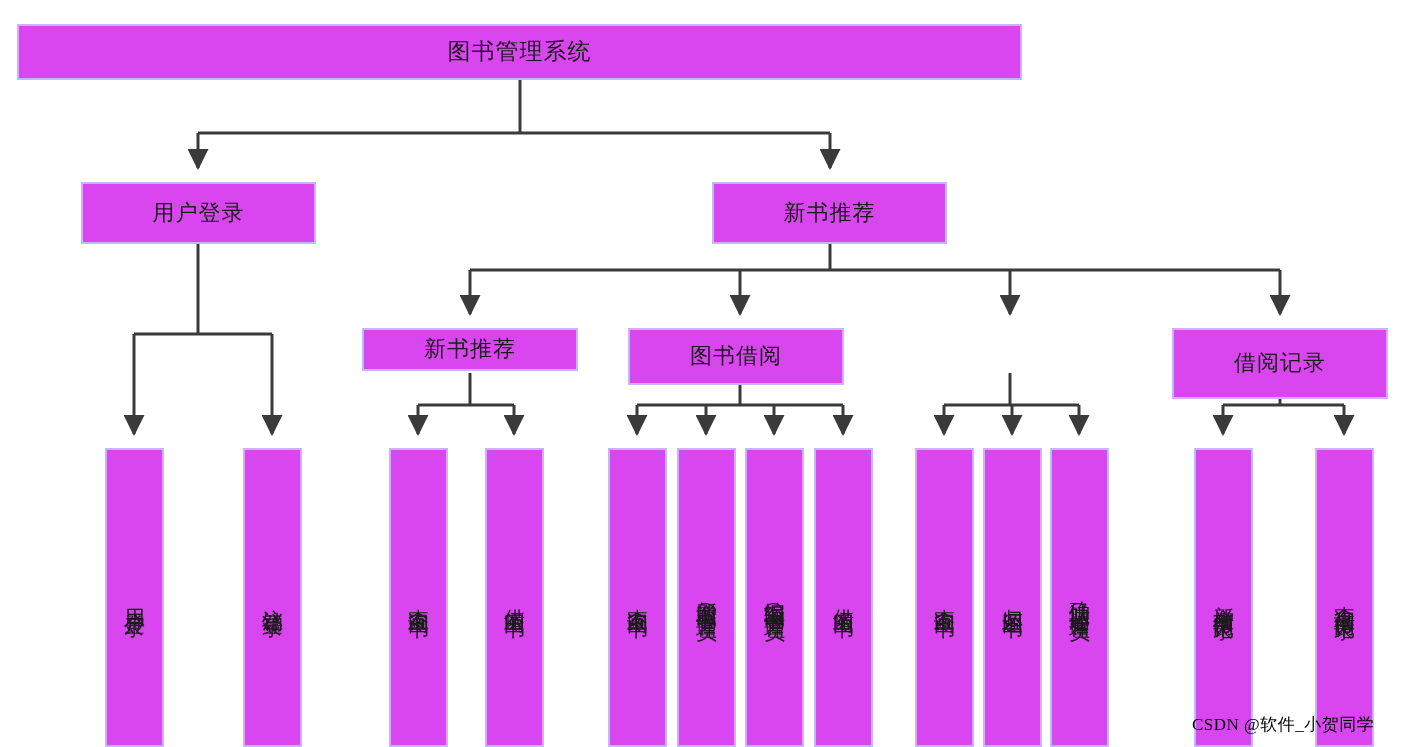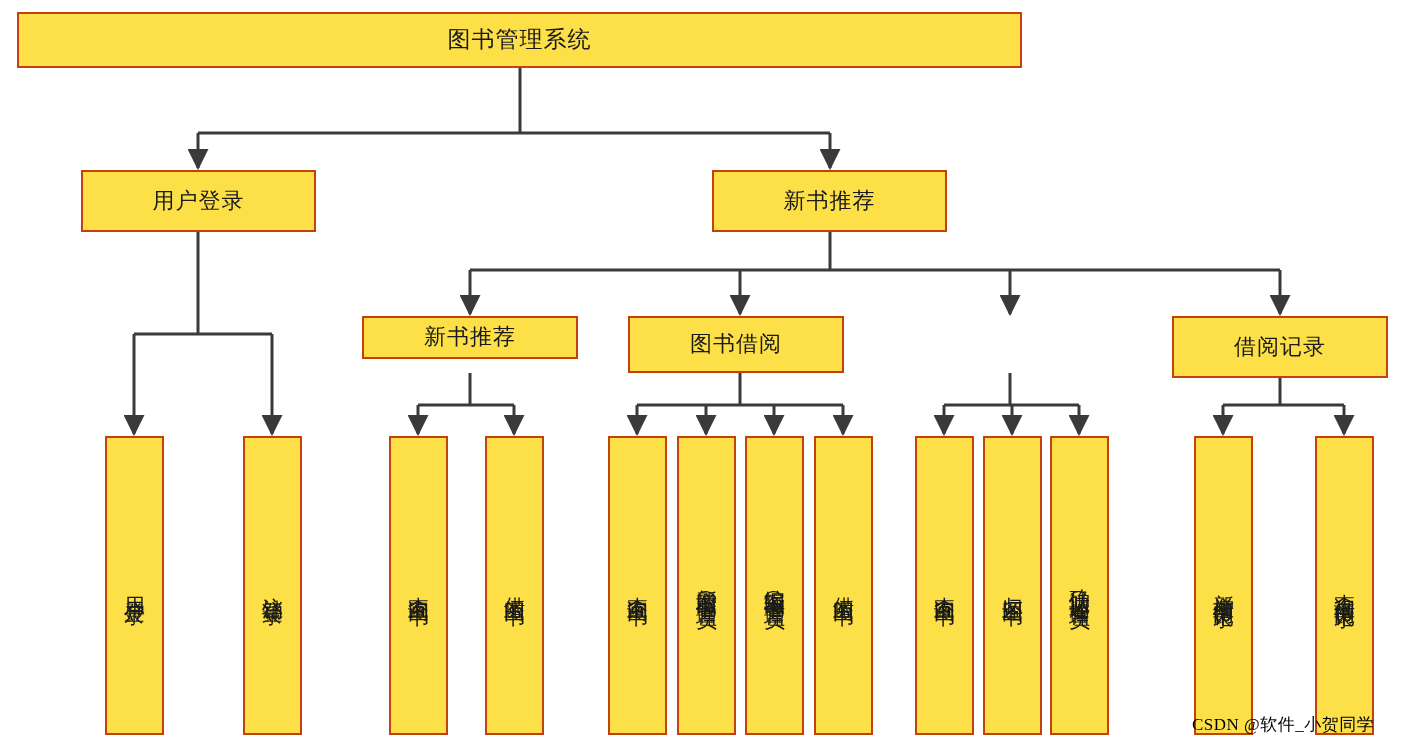--- a/index.html
+++ b/index.html
@@ -21,27 +21,28 @@
   #edges {
     position: absolute;
     left: 0;
     top: 0;
     width: 1405px;
     height: 747px;
   }
   .node {
     position: absolute;
     box-sizing: border-box;
-    border: 2px solid #c2410c;
-    background: #fde047;
+    border: 2px solid #c4b5fd;
+    background: #d946ef;
     color: #1a1a1a;
     display: flex;
     align-items: center;
     justify-content: center;
     text-align: center;
+    margin-top: 12px;
   }
   .node.horiz {
     font-size: 22px;
     letter-spacing: 1px;
     line-height: 1.2;
   }
   .node.root {
     font-size: 23px;
   }
   .node.vert {
@@ -133,21 +134,21 @@
   <div class="node horiz" style="left:712px; top:170px; width:235px; height:62px;">
     <span>新书推荐</span>
   </div>
 
   <div class="node horiz" style="left:362px; top:316px; width:216px; height:43px;">
     <span>新书推荐</span>
   </div>
   <div class="node horiz" style="left:628px; top:316px; width:216px; height:57px;">
     <span>图书借阅</span>
   </div>
-  <div class="node horiz" style="left:1172px; top:316px; width:216px; height:62px;">
+  <div class="node horiz" style="left:1172px; top:316px; width:216px; height:71px;">
     <span>借阅记录</span>
   </div>
 
   <div class="node vert" style="left:105px; top:436px; width:59px; height:299px;">
     <span class="vlabel">用户登录</span>
   </div>
   <div class="node vert" style="left:243px; top:436px; width:59px; height:299px;">
     <span class="vlabel">注销登录</span>
   </div>
 

